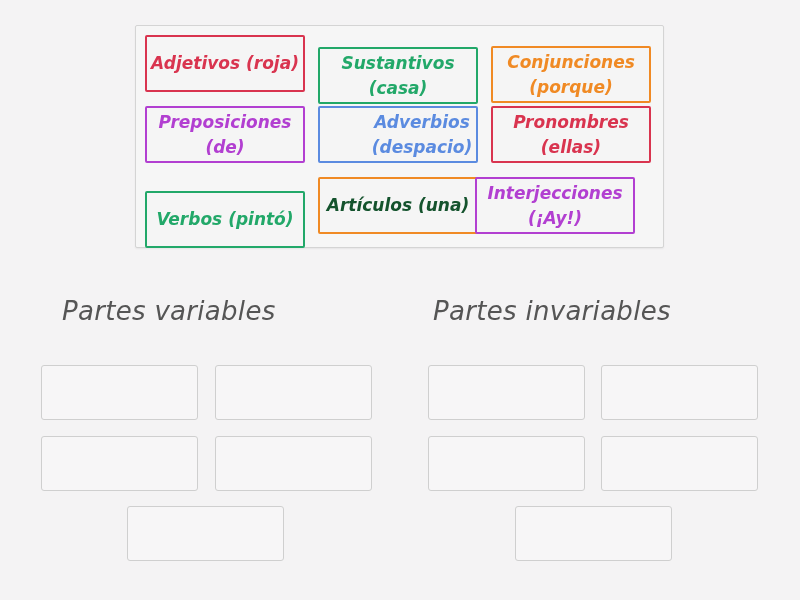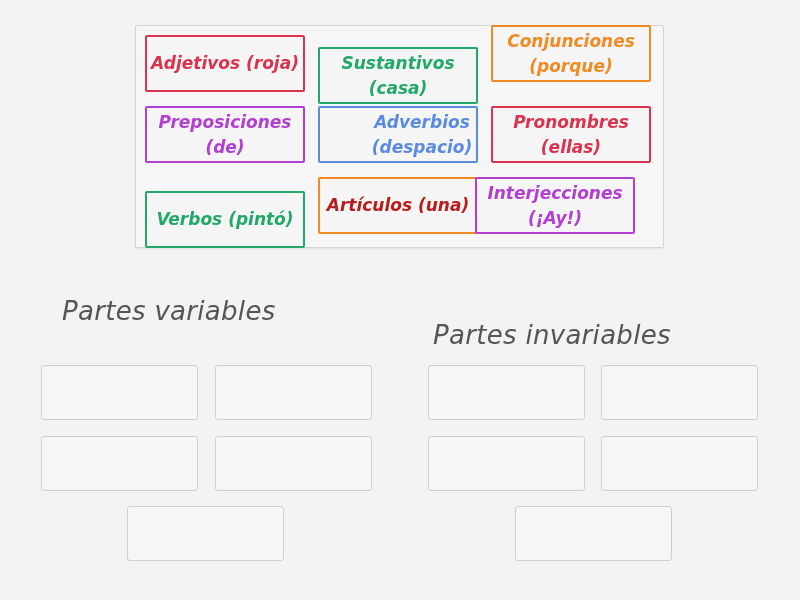--- a/index.html
+++ b/index.html
@@ -33,46 +33,46 @@
 <body>
 
 <div class="card-tray"></div>
 
 <div class="card" style="left: 145px; top: 35px; border-color: rgb(217, 52, 79); color: rgb(217, 52, 79); font-style: italic;">
     <span>Adjetivos (roja)</span>
   </div>
 <div class="card" style="left: 318px; top: 35px; border-color: rgb(34, 168, 105); color: rgb(34, 168, 105); margin-top: 12px;">
     <span>Sustantivos (casa)</span>
   </div>
-<div class="card" style="left: 491px; top: 25px; border-color: rgb(240, 138, 36); color: rgb(240, 138, 36); align-items: center;">
+<div class="card" style="left: 491px; top: 46px; border-color: rgb(240, 138, 36); color: rgb(240, 138, 36); align-items: center;">
     <span>Conjunciones (porque)</span>
   </div>
 
 <div class="card" style="left: 145px; top: 106px; border-color: rgb(178, 63, 209); color: rgb(178, 63, 209); align-items: center;">
     <span>Preposiciones (de)</span>
   </div>
 <div class="card" style="left: 318px; top: 106px; border-color: rgb(91, 139, 224); color: rgb(91, 139, 224); padding-left: 48px;">
     <span>Adverbios (despacio)</span>
   </div>
 <div class="card" style="left: 491px; top: 106px; border-color: rgb(217, 52, 79); color: rgb(217, 52, 79); justify-content: flex-end;">
     <span>Pronombres (ellas)</span>
   </div>
 
 <div class="card" style="left: 145px; top: 191px; border-color: rgb(34, 168, 105); color: rgb(34, 168, 105);">
     <span>Verbos (pintó)</span>
   </div>
-<div class="card" style="left: 318px; top: 177px; border-color: rgb(240, 138, 36); color: #b91c1c; font-style: italic;">
+<div class="card" style="left: 318px; top: 177px; border-color: rgb(240, 138, 36); color: #14532d; font-style: italic;">
     <span>Artículos (una)</span>
   </div>
 <div class="card" style="left: 475px; top: 177px; border-color: rgb(178, 63, 209); color: rgb(178, 63, 209);">
     <span>Interjecciones (¡Ay!)</span>
   </div>
 
 <div class="heading" style="left:62px;">Partes variables</div>
-<div class="heading" style="left:433px;margin-top:24px;">Partes invariables</div>
+<div class="heading" style="left:433px;">Partes invariables</div>
 
 <div class="slot" style="left:41px;top:365px;"></div>
 <div class="slot" style="left:215px;top:365px;"></div>
 <div class="slot" style="left:41px;top:436px;"></div>
 <div class="slot" style="left:215px;top:436px;"></div>
 <div class="slot" style="left:127px;top:506px;"></div>
 
 <div class="slot" style="left:428px;top:365px;"></div>
 <div class="slot" style="left:601px;top:365px;"></div>
 <div class="slot" style="left:428px;top:436px;"></div>

